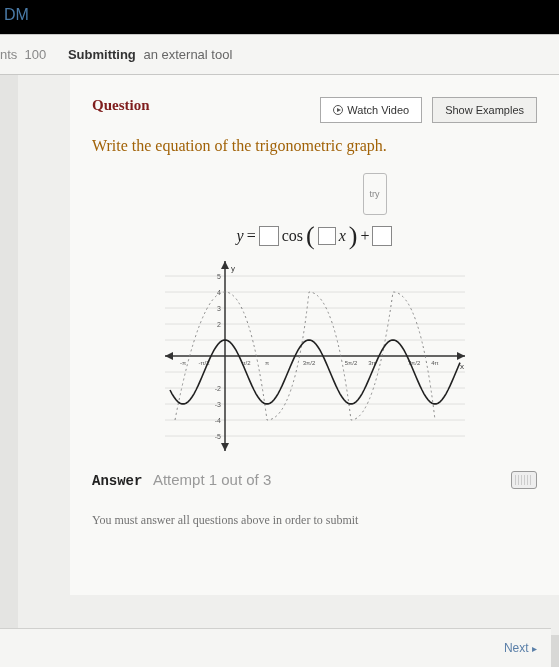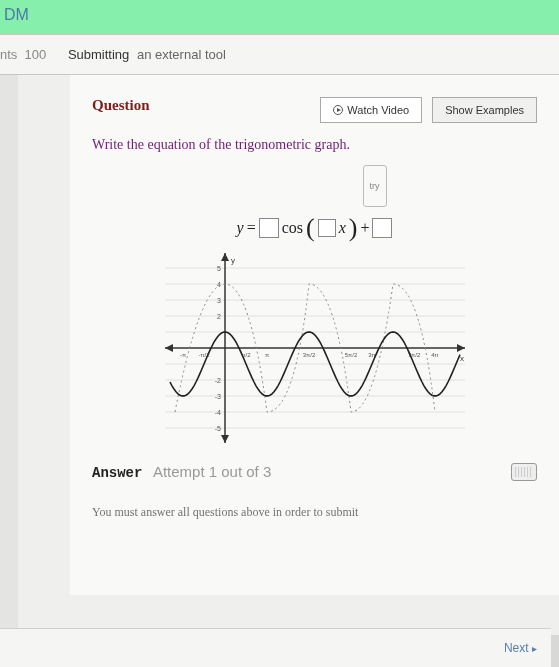--- a/index.html
+++ b/index.html
@@ -5,39 +5,39 @@
   * { box-sizing: border-box; margin: 0; padding: 0; }
   body {
     font-family: -apple-system, BlinkMacSystemFont, "Segoe UI", Arial, sans-serif;
     background: #d8d8d6;
     width: 559px;
     height: 667px;
     overflow: hidden;
     position: relative;
   }
   .top-bar {
-    background: #86efac;
+    background: #000000;
     padding: 6px 0 10px 2px;
     border-bottom: 1px solid #c8c8c6;
   }
   .top-title {
     color: #4a7ba8;
     font-size: 16px;
     font-weight: 500;
     padding-left: 2px;
   }
   .sub-bar {
     background: #f5f5f3;
     padding: 12px 0 12px 0;
     border-bottom: 1px solid #c8c8c6;
     font-size: 13px;
     color: #555;
   }
   .sub-bar span.pts { color: #888; margin-left: 0; margin-right: 18px; }
-  .sub-bar .label { color: #333; font-weight: 400; }
+  .sub-bar .label { color: #333; font-weight: 700; }
   .sub-bar .val { color: #666; margin-left: 4px; }
   .main-area {
     background: #efefed;
     padding: 0 0 0 18px;
     height: 560px;
     position: relative;
   }
   .sidebar-stub {
     position: absolute;
     left: 0; top: 0; bottom: 0;
@@ -87,23 +87,23 @@
   }
   .play-icon::after {
     content: "";
     border-left: 4px solid #555;
     border-top: 2.5px solid transparent;
     border-bottom: 2.5px solid transparent;
     margin-left: 1px;
   }
   .q-prompt {
     font-family: Georgia, serif;
-    font-size: 14px;
-    color: #701a75;
-    margin-bottom: 12px;
+    font-size: 16px;
+    color: #a16207;
+    margin-bottom: 18px;
   }
   .eq-area {
     text-align: center;
     margin-bottom: 10px;
   }
   .try-badge {
     display: inline-block;
     border: 1px solid #bbb;
     border-radius: 3px;
     padding: 15px 6px;

